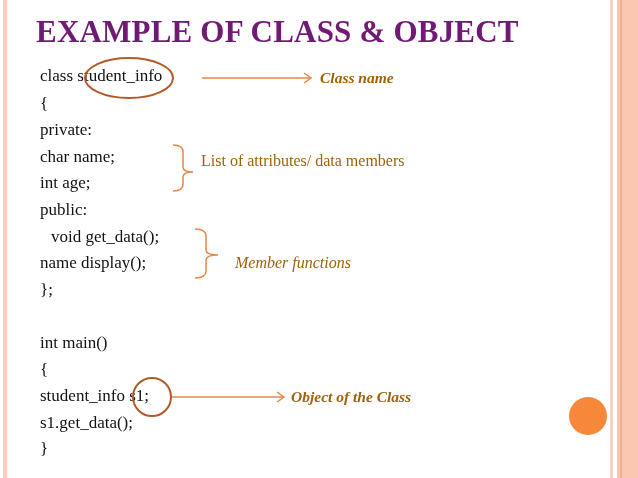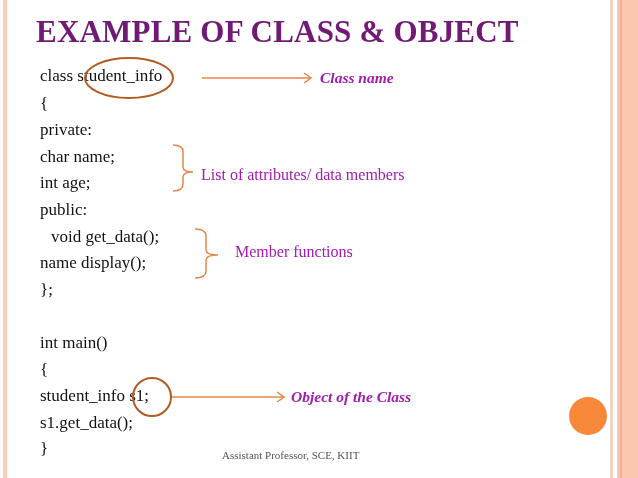--- a/index.html
+++ b/index.html
@@ -6,21 +6,21 @@
     body { width:638px; height:478px; position:relative; background:#ffffff; overflow:hidden;
            font-family:"DejaVu Serif", "Liberation Serif", serif; }
     .left-border { position:absolute; left:3px; top:0; width:4px; height:478px; background:#f8cdb9; }
     .right-band-thin { position:absolute; left:610px; top:0; width:3px; height:478px; background:#f6d2c2; }
     .right-band-gap { position:absolute; left:613px; top:0; width:4px; height:478px; background:#ffffff; }
     .right-band-main { position:absolute; left:617px; top:0; width:21px; height:478px; background:#fbc7b1; }
     .right-band-line { position:absolute; left:620px; top:0; width:2px; height:478px; background:#f0af94; }
     .title { position:absolute; left:36px; top:14px; font-family:"Liberation Serif", serif; font-weight:bold;
              font-size:31px; color:#701a75; letter-spacing:0.2px; white-space:nowrap; }
     .code { position:absolute; left:40px; font-family:"Liberation Serif", serif; font-size:17px; color:#111; white-space:nowrap; }
-    .ann { position:absolute; font-family:"Liberation Serif", serif; font-size:16px; color:#a21caf; white-space:nowrap; }
+    .ann { position:absolute; font-family:"Liberation Serif", serif; font-size:16px; color:#a16207; white-space:nowrap; }
     .ann.bi { font-weight:bold; font-style:italic; font-size:15.5px; }
     .footer { position:absolute; left:222px; top:448px; font-family:"Liberation Serif", serif; font-size:11px; color:#555; line-height:14px; white-space:nowrap; }
     .dot { position:absolute; left:569px; top:397px; width:38px; height:38px; border-radius:50%; background:#f7883a; }
     svg.overlay { position:absolute; left:0; top:0; }
   </style>
 </head>
 <body>
 
 <div class="left-border"></div>
 <div class="right-band-thin"></div>
@@ -39,32 +39,31 @@
 <div class="code" style="top:227px;margin-left:11px;">   void get_data();</div>
 <div class="code" style="top:253px;">   name display();</div>
 <div class="code" style="top:280px;">};</div>
 <div class="code" style="top:333px;">int main()</div>
 <div class="code" style="top:360px;">{</div>
 <div class="code" style="top:386px;">student_info s1;</div>
 <div class="code" style="top:413px;">s1.get_data();</div>
 <div class="code" style="top:439px;">}</div>
 
 <div class="ann bi" style="left:320px; top:69px;">Class name</div>
-<div class="ann" style="left:201px; top:166px;">List of attributes/ data members</div>
-<div class="ann" style="left:235px; top:243px;">Member functions</div>
+<div class="ann" style="left:201px; top:152px;">List of attributes/ data members</div>
+<div class="ann" style="left:235px; top:254px;font-style:italic;">Member functions</div>
 <div class="ann bi" style="left:291px; top:388px;">Object of the Class</div>
 
 <svg class="overlay" width="638" height="478">
   <ellipse cx="129" cy="78" rx="44" ry="20" fill="none" stroke="#b35a25" stroke-width="2"></ellipse>
   <line x1="202" y1="78" x2="310" y2="78" stroke="#e5874a" stroke-width="1.5"></line>
   <polyline points="304,73 311,78 304,83" fill="none" stroke="#e5874a" stroke-width="1.5"></polyline>
   <path d="M173,145 Q183,145 183,152 L183,167 Q183,172 193,172 Q183,172 183,177 L183,184 Q183,191 173,191" fill="none" stroke="#e5874a" stroke-width="1.5"></path>
   <path d="M195,229 Q206,229 206,236 L206,250 Q206,255 218,255 Q206,255 206,260 L206,271 Q206,278 195,278" fill="none" stroke="#e5874a" stroke-width="1.5"></path>
   <ellipse cx="152" cy="397" rx="19" ry="19" fill="none" stroke="#b35a25" stroke-width="2"></ellipse>
   <line x1="172" y1="397" x2="283" y2="397" stroke="#e5874a" stroke-width="1.5"></line>
   <polyline points="277,392 284,397 277,402" fill="none" stroke="#e5874a" stroke-width="1.5"></polyline>
 </svg>
 
 <div class="footer">
-  <div>Assistant Professor, SCE, KIIT</div>
 </div>
 
 <div class="dot"></div>
 
 </body></html>

